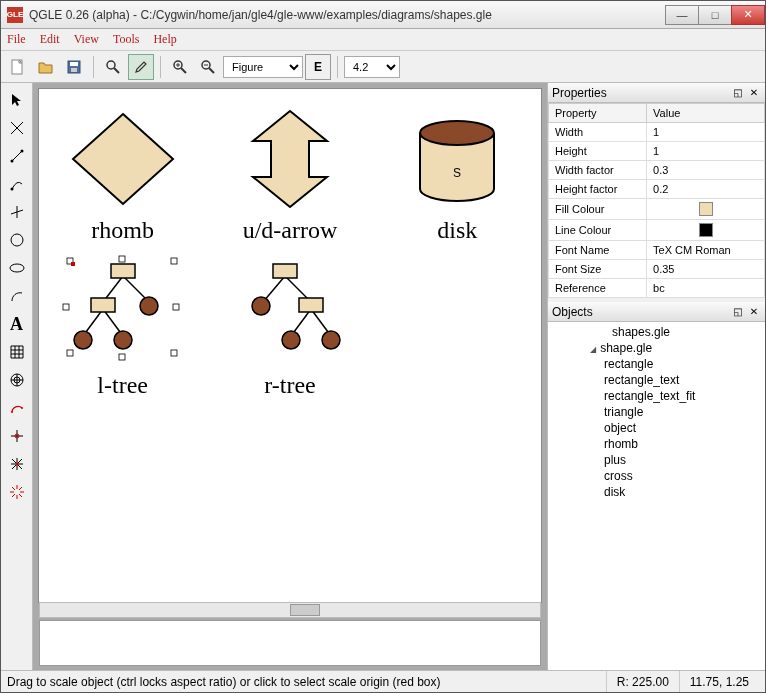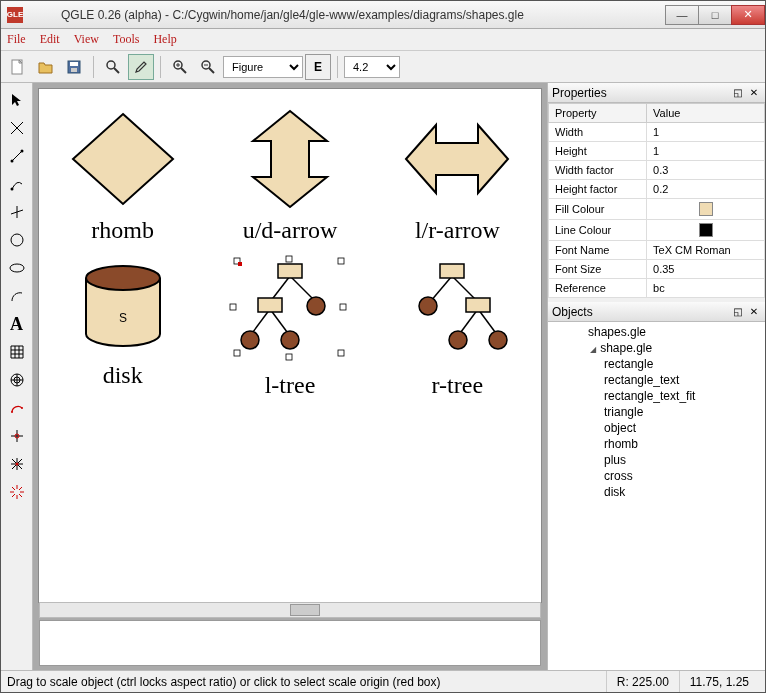--- a/index.html
+++ b/index.html
@@ -1,21 +1,21 @@
 <!DOCTYPE html>
 <html><head>
 <meta charset="utf-8">
 <style>
 * { box-sizing: border-box; margin: 0; padding: 0; font-family: "Segoe UI", Tahoma, sans-serif; font-size: 12px; }
 body { background: #d4d0c8; width: 766px; height: 693px; overflow: hidden; display: flex; flex-direction: column; border: 1px solid #555; }
 
 
 .titlebar { background: linear-gradient(to bottom, #f9f9f9, #e4e4e4); height: 28px; display: flex; align-items: center; padding-left: 6px; border-bottom: 1px solid #aaa; }
 .titlebar .icon { width: 16px; height: 16px; background: #c0392b; color: #fff; font-size: 8px; font-weight: bold; display: flex; align-items: center; justify-content: center; margin-right: 6px; }
-.titlebar .title { color: #333; margin-left: 32px; }
+.titlebar .title { color: #333; }
 .titlebar .winbtns { margin-left: auto; display: flex; }
 .winbtn { width: 34px; height: 20px; border: 1px solid #888; margin-left: -1px; background: linear-gradient(to bottom, #f4f4f4, #d8d8d8); display: flex; align-items: center; justify-content: center; font-size: 11px; color: #333; }
 .winbtn.close { background: linear-gradient(to bottom, #e88, #c93b32); color: #fff; border-color: #a33; }
 
 
 .menubar { background: #f0f0f0; height: 22px; display: flex; align-items: center; padding: 0 6px; gap: 14px; border-bottom: 1px solid #ccc; }
 .menubar span { color: #b91c1c; font-family: Liberation Serif, serif; }
 
 
 .toolbar { background: #f0f0f0; height: 32px; display: flex; align-items: center; padding: 0 4px; gap: 2px; border-bottom: 1px solid #bbb; }
@@ -43,21 +43,21 @@
 .panel-header .spacer { flex: 1; }
 .panel-header .pbtn { width: 14px; height: 14px; display: flex; align-items: center; justify-content: center; font-size: 10px; margin-left: 2px; }
 
 .proptable { width: 100%; border-collapse: collapse; background: #fff; }
 .proptable th { background: #f4f4f4; border: 1px solid #ccc; padding: 3px 6px; font-weight: normal; font-size: 11px; text-align: left; }
 .proptable td { border: 1px solid #ddd; padding: 3px 6px; font-size: 11px; }
 .color-swatch { width: 14px; height: 14px; display: inline-block; border: 1px solid #888; vertical-align: middle; }
 
 .objlist { flex: 1; background: #fff; overflow-y: auto; font-size: 11px; padding: 2px 0; }
 .obj-item { padding: 1px 4px 1px 40px; white-space: nowrap; }
-.obj-item.l0 { padding-left: 40px; }
+.obj-item.l0 { padding-left: 40px; margin-left: 24px; }
 .obj-item.l1 { padding-left: 42px; }
 .obj-item.l1::before { content: "◢"; font-size: 8px; margin-right: 4px; color: #555; }
 .obj-item.l2 { padding-left: 56px; }
 
 
 .statusbar { height: 22px; background: #f0f0f0; border-top: 1px solid #bbb; display: flex; align-items: center; padding: 0 6px; font-size: 11px; }
 .statusbar .spacer { flex: 1; }
 .statusbar .cell { border-left: 1px solid #ccc; padding: 0 10px; height: 100%; display: flex; align-items: center; }
 
 svg { display: block; }
@@ -260,26 +260,20 @@
           <svg width="110" height="100">
               <polygon points="55,5 105,50 55,95 5,50" fill="#f0dcb4" stroke="#000" stroke-width="2"></polygon>
             </svg>
           <div class="shape-label">rhomb</div>
         </div>
         <div class="shape-cell">
           <svg width="110" height="100">
               <polygon points="55,2 92,32 74,32 74,68 92,68 55,98 18,68 36,68 36,32 18,32" fill="#f0dcb4" stroke="#000" stroke-width="2"></polygon>
             </svg>
           <div class="shape-label">u/d-arrow</div>
-        </div>
-        <div class="shape-cell">
-          <svg width="110" height="100">
-              <polygon points="4,50 34,16 34,34 76,34 76,16 106,50 76,84 76,66 34,66 34,84" fill="#f0dcb4" stroke="#000" stroke-width="2"></polygon>
-            </svg>
-          <div class="shape-label">l/r-arrow</div>
         </div>
 
         <div class="shape-cell">
           <svg width="110" height="100">
             <path d="M18 24 L18 80 A 37 12 0 0 0 92 80 L92 24" fill="#f0dcb4" stroke="#000" stroke-width="2"></path>
             <ellipse cx="55" cy="24" rx="37" ry="12" fill="#8a4a2a" stroke="#000" stroke-width="2"></ellipse>
             <text x="55" y="68" text-anchor="middle" font-family="Times New Roman, serif" font-size="28">S</text>
           </svg>
           <div class="shape-label">disk</div>
         </div>

